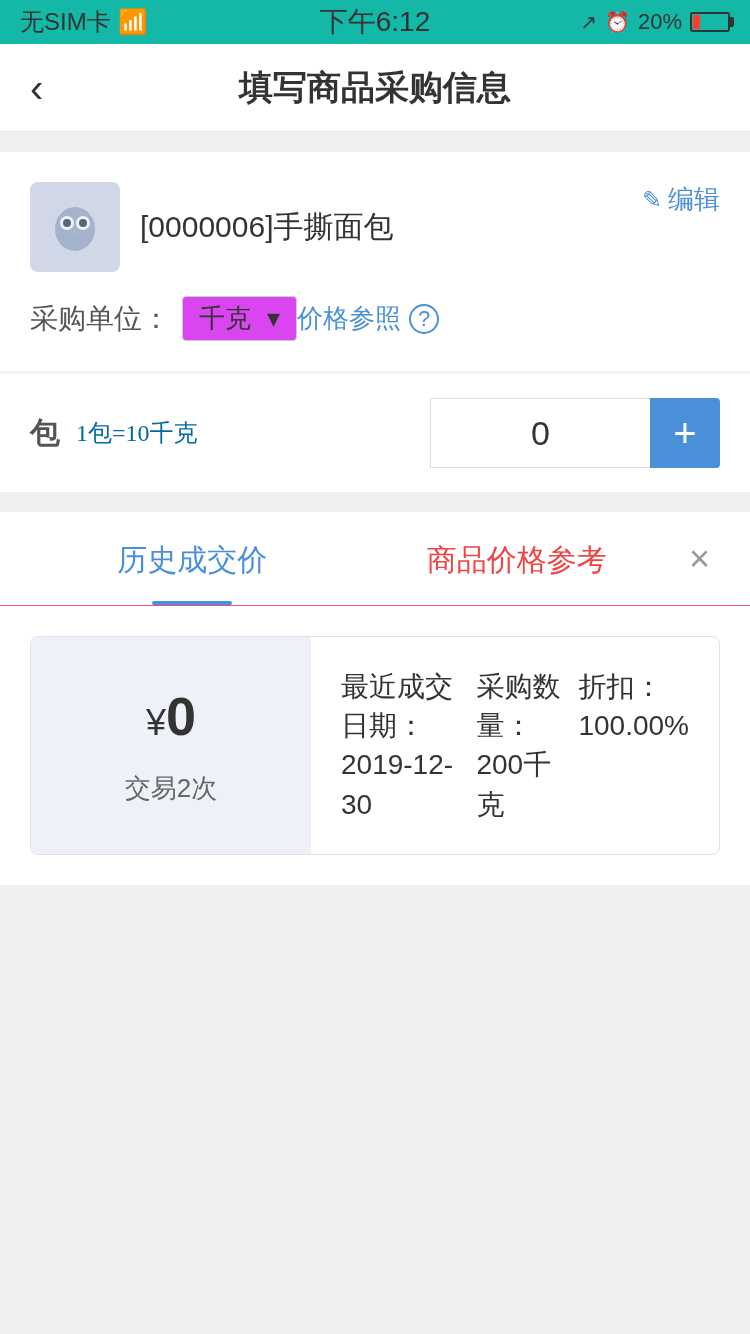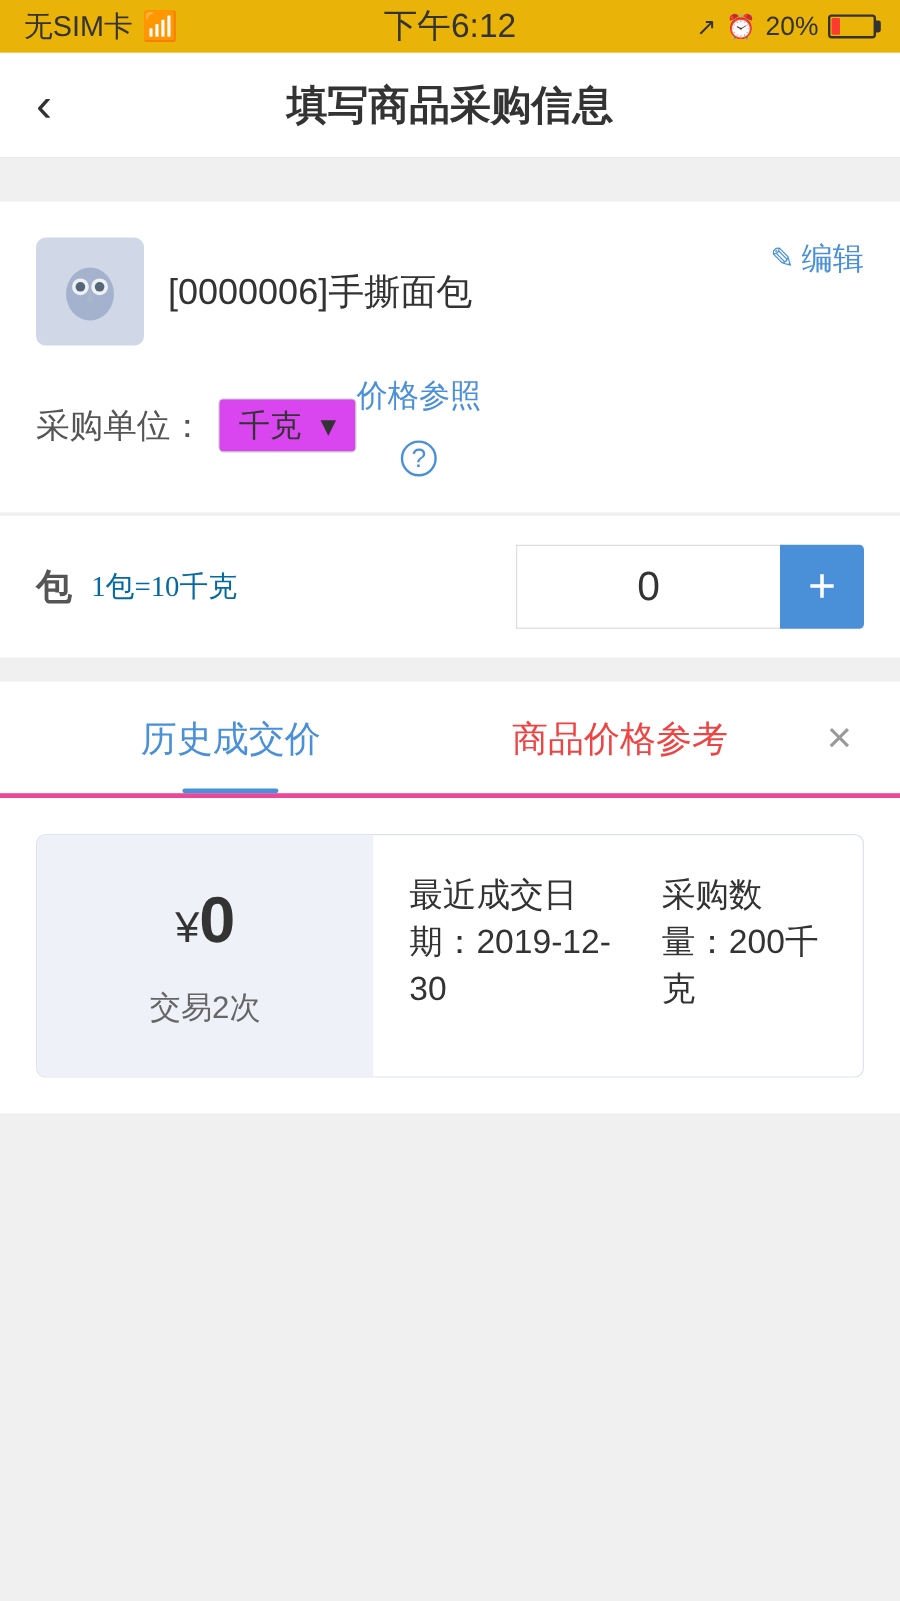--- a/index.html
+++ b/index.html
@@ -10,21 +10,21 @@
       font-family: -apple-system, "PingFang SC", "Helvetica Neue", Arial, sans-serif;
       background: #f0f0f0;
       font-size: 28px;
       color: #333;
     }
 
     
     .status-bar {
       width: 750px;
       height: 44px;
-      background: #eab308;
+      background: #14b8a6;
       display: flex;
       align-items: center;
       justify-content: space-between;
       padding: 0 20px;
       font-size: 24px;
       color: #333;
     }
     .status-left {
       display: flex;
       align-items: center;
@@ -96,21 +96,21 @@
       transform: translateX(-50%);
       font-size: 34px;
       font-weight: 600;
       color: #333;
     }
 
     
     .product-section {
       background: #fff;
       padding: 30px;
-      margin-top: 36px;
+      margin-top: 20px;
     }
     .product-header {
       display: flex;
       align-items: flex-start;
       justify-content: space-between;
       margin-bottom: 24px;
     }
     .product-left {
       display: flex;
       align-items: center;
@@ -167,23 +167,22 @@
       background: #d946ef;
       display: flex;
       align-items: center;
       gap: 16px;
     }
     .price-ref {
       color: #4a90d9;
       font-size: 26px;
       display: flex;
       align-items: center;
-      gap: 20px;
-      cursor: pointer;
-      flex-direction: column;
+      gap: 8px;
+      cursor: pointer;
     }
     .price-ref-icon {
       width: 30px;
       height: 30px;
       border: 2px solid #4a90d9;
       border-radius: 50%;
       display: inline-flex;
       align-items: center;
       justify-content: center;
       font-size: 22px;
@@ -246,21 +245,21 @@
     }
 
     
     .tabs-section {
       background: #fff;
       margin-top: 20px;
     }
     .tabs-header {
       display: flex;
       align-items: center;
-      border-bottom: 4px solid #ec4899;
+      border-bottom: 1px solid #ec4899;
       padding: 0 30px;
       position: relative;
     }
     .tab-item {
       flex: 1;
       text-align: center;
       padding: 28px 0 24px;
       font-size: 30px;
       color: #ef4444;
       position: relative;
@@ -434,18 +433,21 @@
         </div>
         <div class="card-trade-count">交易2次</div>
       </div>
       <div class="card-right">
         <div class="card-detail-row">
           <span>最近成交日期：</span><span>2019-12-30</span>
         </div>
         <div class="card-detail-row">
           <span>采购数量：</span><span>200千克</span>
         </div>
+        <div class="card-detail-row">
+          <span>折扣：</span><span>100.00%</span>
+        </div>
       </div>
     </div>
   </div>
 </div>
 
 <div class="bottom-space"></div>
 
 </body></html>

